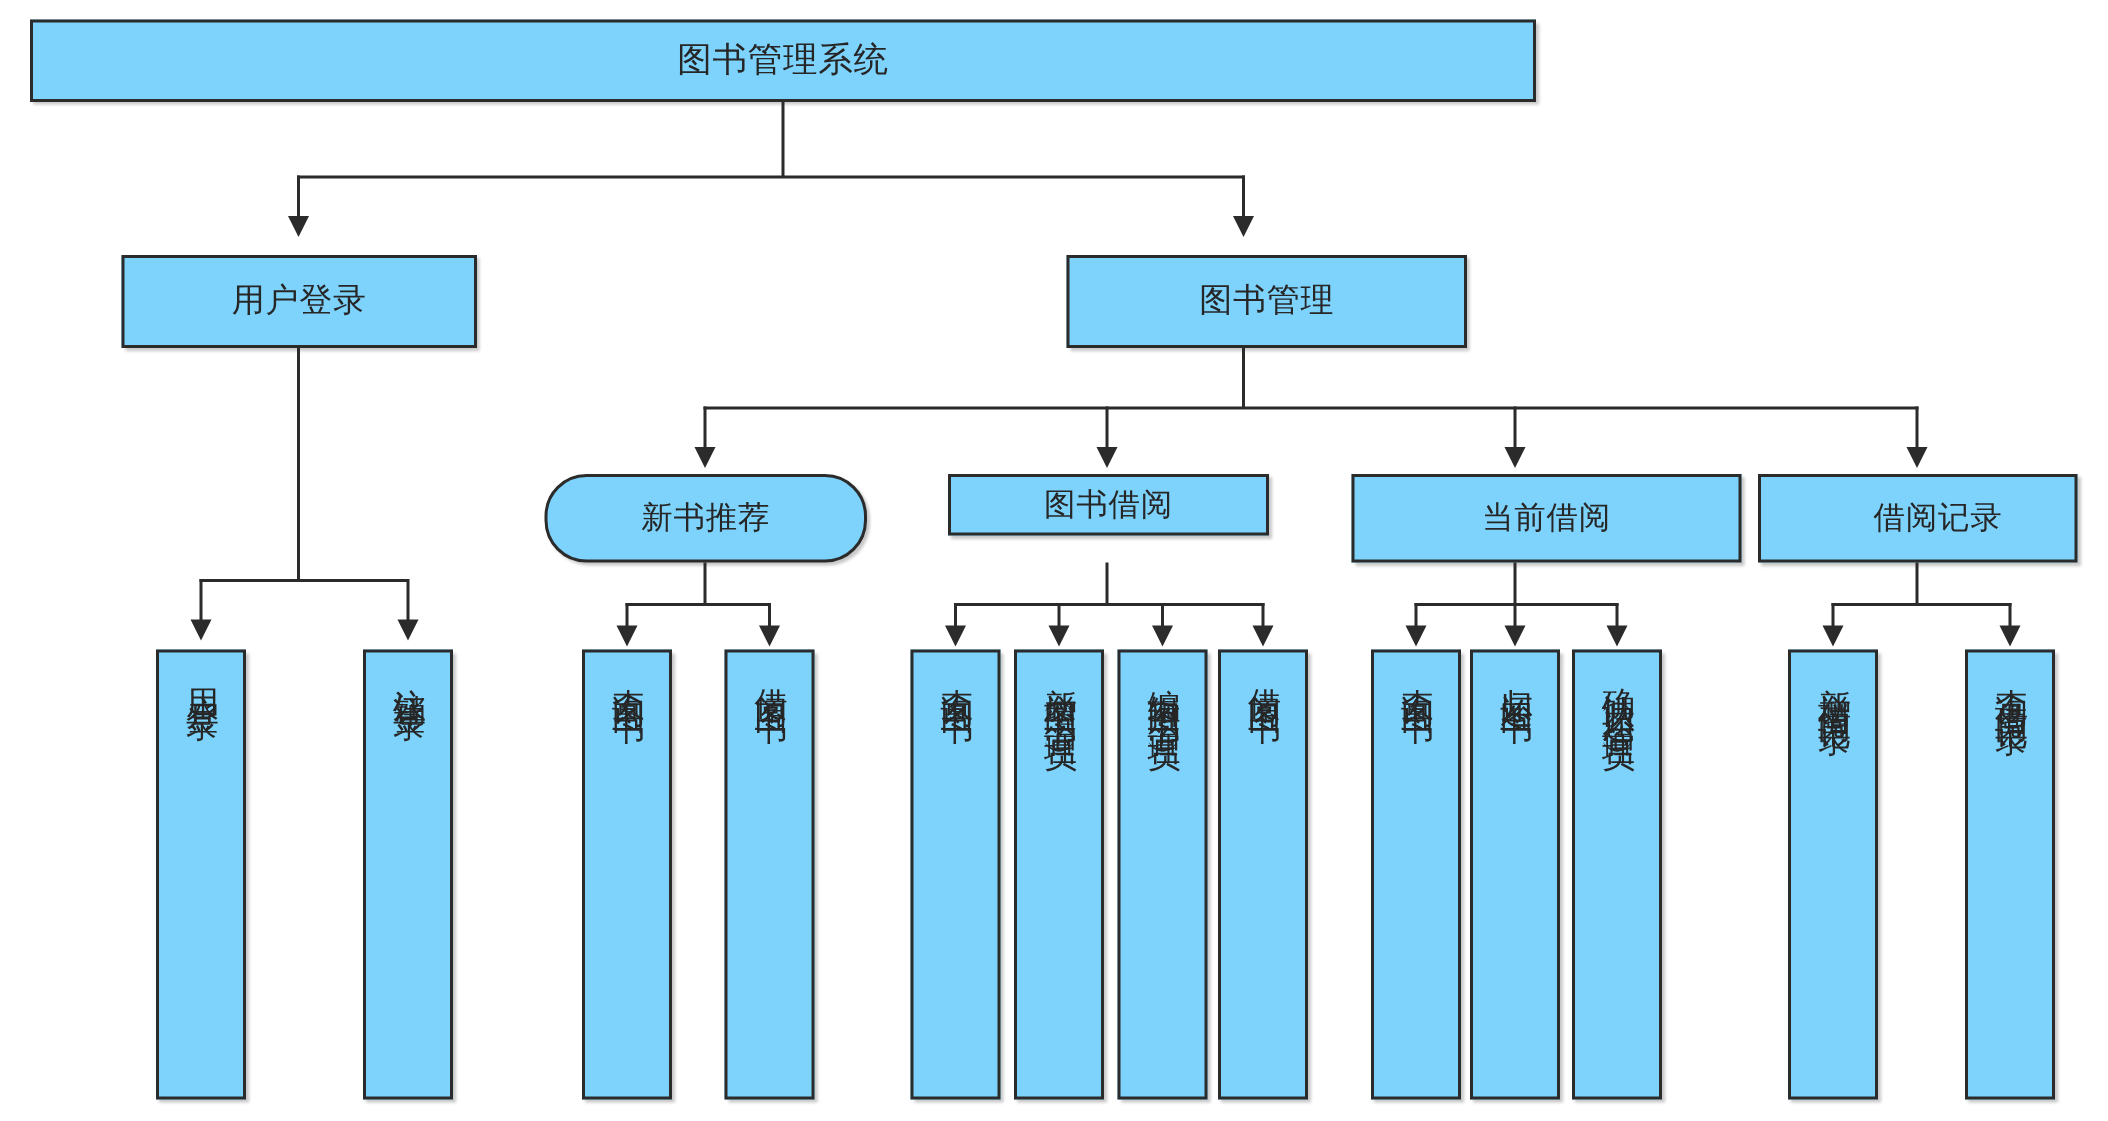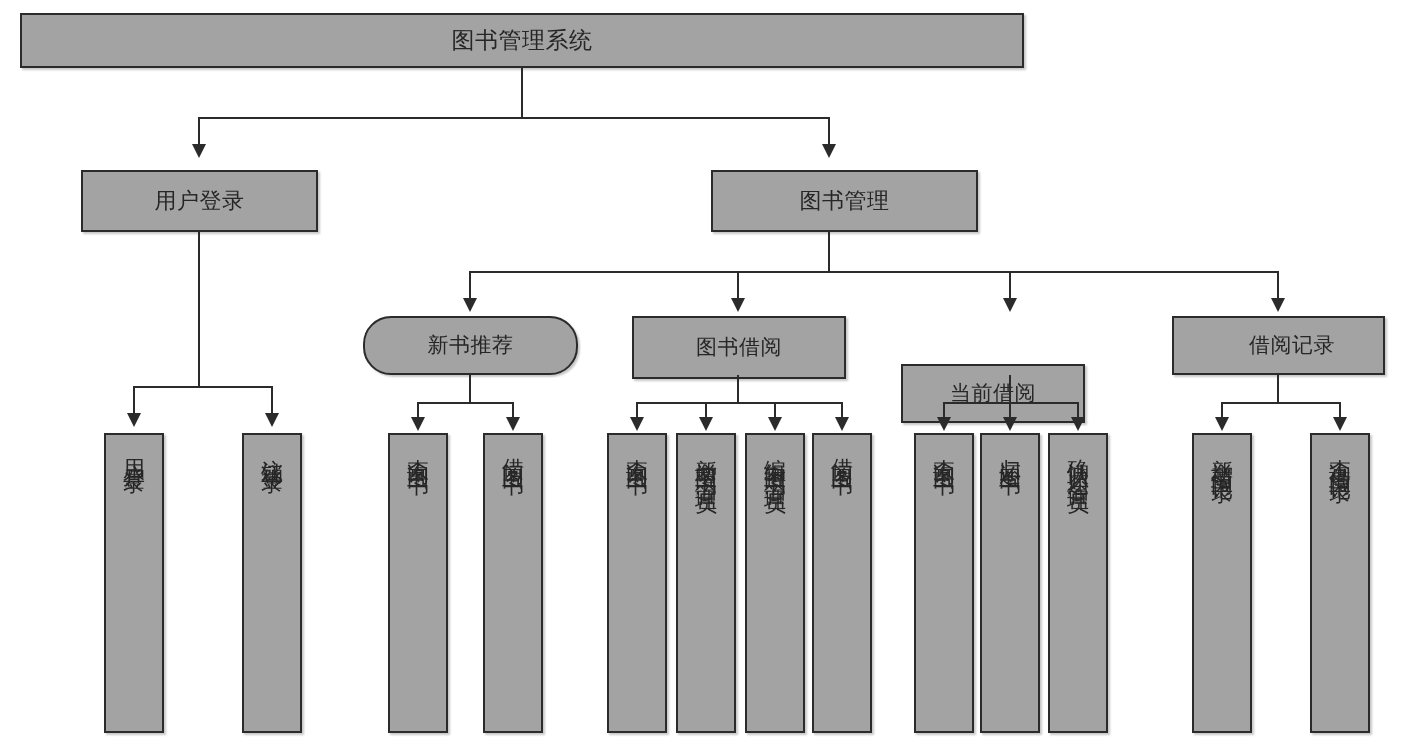--- a/index.html
+++ b/index.html
@@ -15,21 +15,21 @@
     position: relative;
     width: 1405px;
     height: 747px;
     background: #ffffff;
     overflow: hidden;
   }
   
   .node {
     position: absolute;
     box-sizing: border-box;
-    background: #a3a3a3;
+    background: #7dd3fc;
     border: 2px solid #2b2b2b;
     display: flex;
     align-items: center;
     justify-content: center;
     box-shadow: 2px 2px 2px rgba(0,0,0,0.22);
   }
   .node .label {
     color: #262626;
     text-align: center;
     letter-spacing: 0.5px;
@@ -119,24 +119,24 @@
   <div class="conn v" style="left:737px; top:271px; width:2px; height:30px;"></div>
   <div class="arrow" style="left:731px; top:298px;"></div>
   <div class="conn v" style="left:1009px; top:271px; width:2px; height:30px;"></div>
   <div class="arrow" style="left:1003px; top:298px;"></div>
   <div class="conn v" style="left:1277px; top:271px; width:2px; height:30px;"></div>
   <div class="arrow" style="left:1271px; top:298px;"></div>
 
   <div class="node lvl3" style="left:363px; top:316px; width:215px; height:59px;border-radius:28px;">
     <span class="label">新书推荐</span>
   </div>
-  <div class="node lvl3" style="left:632px; top:316px; width:214px; height:63px;">
+  <div class="node lvl3" style="left:632px; top:316px; width:214px; height:41px;">
     <span class="label">图书借阅</span>
   </div>
-  <div class="node lvl3" style="left:901px; top:316px; width:184px; height:59px;margin-top:48px;">
+  <div class="node lvl3" style="left:901px; top:316px; width:260px; height:59px;">
     <span class="label">当前借阅</span>
   </div>
   <div class="node lvl3" style="left:1172px; top:316px; width:213px; height:59px;padding-left:27px;">
     <span class="label">借阅记录</span>
   </div>
 
   <div class="conn v" style="left:469px; top:375px; width:2px; height:28px;"></div>
   <div class="conn h" style="left:417px; top:402px; width:97px; height:2px;"></div>
   <div class="conn v" style="left:417px; top:402px; width:2px; height:18px;"></div>
   <div class="arrow" style="left:411px; top:417px;"></div>

